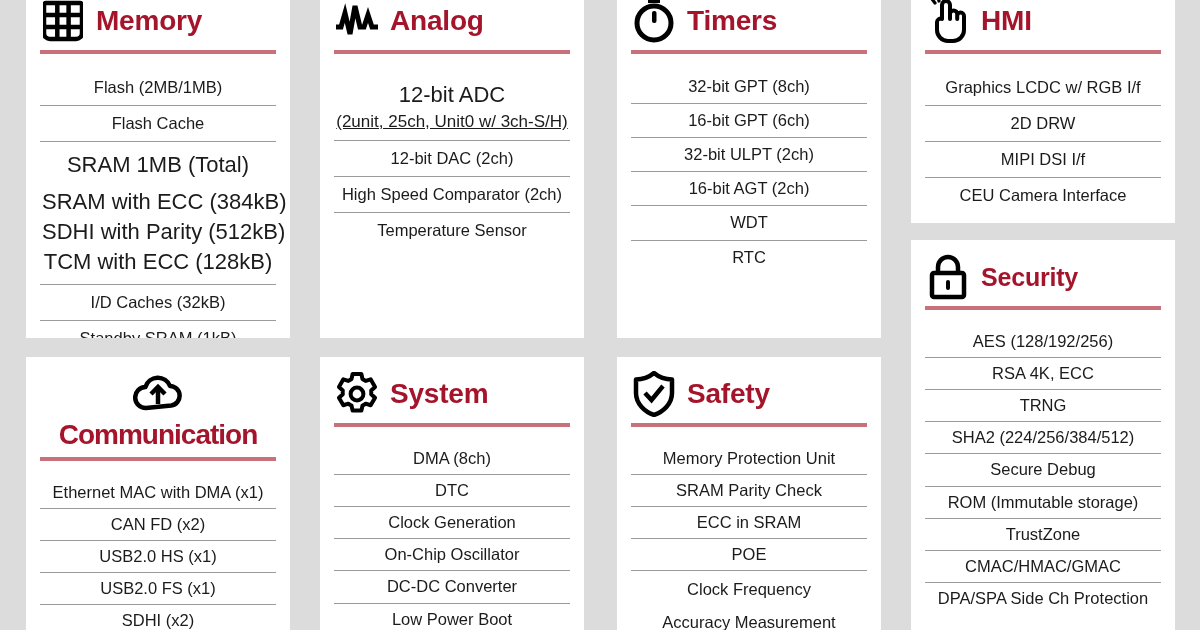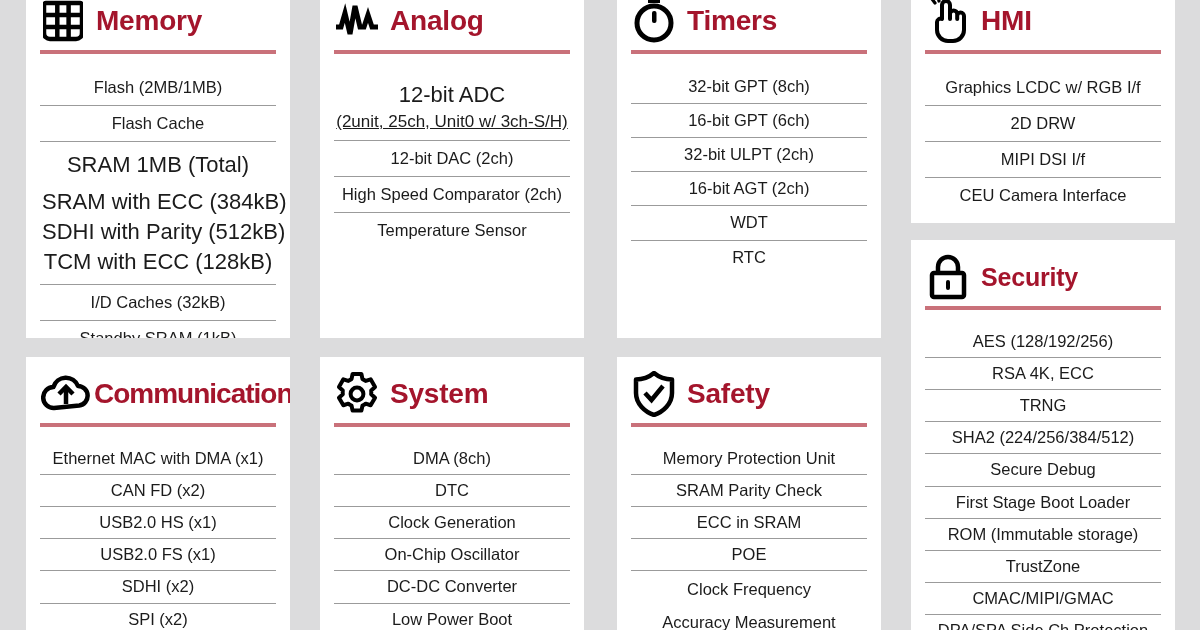--- a/index.html
+++ b/index.html
@@ -119,21 +119,21 @@
   #card-memory .card-head,
   #card-analog .card-head,
   #card-timers .card-head,
   #card-hmi .card-head { padding-top: 20px; }
 
   #card-security .card-head,
   #card-communication .card-head,
   #card-system .card-head,
   #card-safety .card-head { padding-top: 14px; }
 
-  #card-communication .card-head { gap: 2px; }
+  #card-communication .card-head { gap: 2px; flex-direction: column; }
   #card-communication .card-icon { width: 52px; }
 </style>
 </head>
 <body>
 
 <div id="board">
 
   <div class="card" id="card-memory">
     <div class="card-head">
       <span class="card-icon">
@@ -234,24 +234,23 @@
       </span>
       <span class="card-title small">Security</span>
     </div>
     <div class="title-rule"></div>
     <div class="feat-list dense">
       <div class="feat">AES (128/192/256)</div>
       <div class="feat">RSA 4K, ECC</div>
       <div class="feat">TRNG</div>
       <div class="feat">SHA2 (224/256/384/512)</div>
       <div class="feat">Secure Debug</div>
-      <div class="feat">First Stage Boot Loader</div>
       <div class="feat">ROM (Immutable storage)</div>
       <div class="feat">TrustZone</div>
-      <div class="feat">CMAC/MIPI/GMAC</div>
+      <div class="feat">CMAC/HMAC/GMAC</div>
       <div class="feat last">DPA/SPA Side Ch Protection</div>
     </div>
   </div>
 
   <div class="card" id="card-communication">
     <div class="card-head">
       <span class="card-icon">
         <svg width="50" height="40" viewBox="0 0 50 40">
           <path d="M13 34 a10.5 10.5 0 0 1 -0.6 -21 a13 13 0 0 1 24.6 -1 a9.8 9.8 0 0 1 1.2 19.5 z" fill="#fff" stroke="#000" stroke-width="4.5" stroke-linejoin="round"></path>
           <line x1="25" y1="30" x2="25" y2="14" stroke="#000" stroke-width="4.5"></line>

